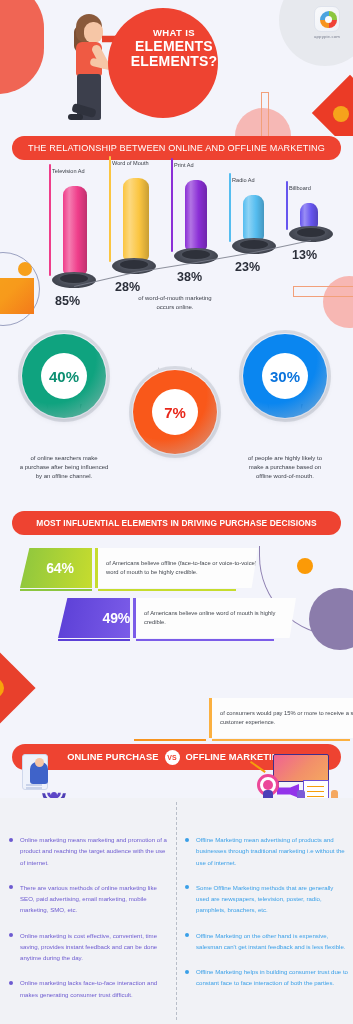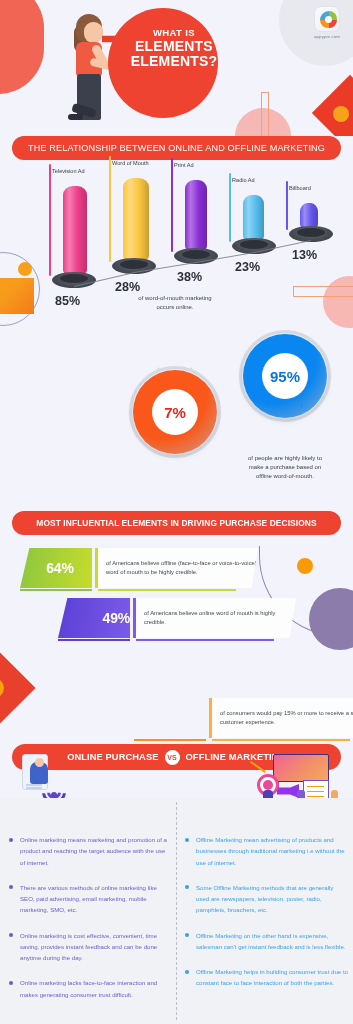--- a/index.html
+++ b/index.html
@@ -324,37 +324,49 @@
       <div class="connector" style="left: 254px; top: 90px; width: 58.2495px; transform: rotate(-11.8887deg);"></div>
     </div>
 
   <div class="dec-arc"></div>
   <div class="dec-orange-sq"></div>
   <div class="dec-orange-dot"></div>
   <div class="dec-pink-circ"></div>
   <div class="dec-box-outline"></div>
 
   <div class="pins" id="pins">
+      <div class="pin" style="left: 22px; top: 22px; width: 84px; height: 84px;">
+        <div class="pin-tail-down"></div>
+        <div class="pin-cap"></div>
+        <div class="pin-ring" style="background: radial-gradient(circle at 35% 30%, rgb(15, 163, 127) 0%, rgb(15, 163, 127) 55%, rgba(0, 0, 0, 0.22) 120%);">
+          <div class="pin-hole">
+            <div class="pin-val" style="color: rgb(13, 143, 114);">40%</div>
+          </div>
+        </div>
+        <div class="pin-desc" style="white-space: pre-line; left: -33px; top: 120px;">of online searchers make
+a purchase after being influenced
+by an offline channel.</div>
+      </div>
       <div class="pin" style="left: 133px; top: 58px; width: 84px; height: 84px;">
         <div class="pin-tail-up"></div>
         <div class="pin-cap"></div>
         <div class="pin-ring" style="background: radial-gradient(circle at 35% 30%, rgb(249, 88, 26) 0%, rgb(249, 88, 26) 55%, rgba(0, 0, 0, 0.22) 120%);">
           <div class="pin-hole">
             <div class="pin-val" style="color: rgb(232, 39, 26);">7%</div>
           </div>
         </div>
         <div class="pin-desc" style="white-space: pre-line; left: -33px; top: -76px;">of word-of-mouth marketing
 occurs online.</div>
       </div>
       <div class="pin" style="left: 243px; top: 22px; width: 84px; height: 84px;">
         <div class="pin-tail-down"></div>
         <div class="pin-cap"></div>
         <div class="pin-ring" style="background: radial-gradient(circle at 35% 30%, rgb(10, 134, 240) 0%, rgb(10, 134, 240) 55%, rgba(0, 0, 0, 0.22) 120%);">
           <div class="pin-hole">
-            <div class="pin-val" style="color: rgb(10, 115, 220);">95%</div>
+            <div class="pin-val" style="color: rgb(10, 115, 220);">30%</div>
           </div>
         </div>
         <div class="pin-desc" style="white-space: pre-line; left: -33px; top: 120px;">of people are highly likely to
 make a purchase based on
 offline word-of-mouth.</div>
       </div>
     </div>
 
   <div class="banner2">
     <div class="banner2-txt">MOST INFLUENTIAL ELEMENTS IN DRIVING PURCHASE DECISIONS</div>

